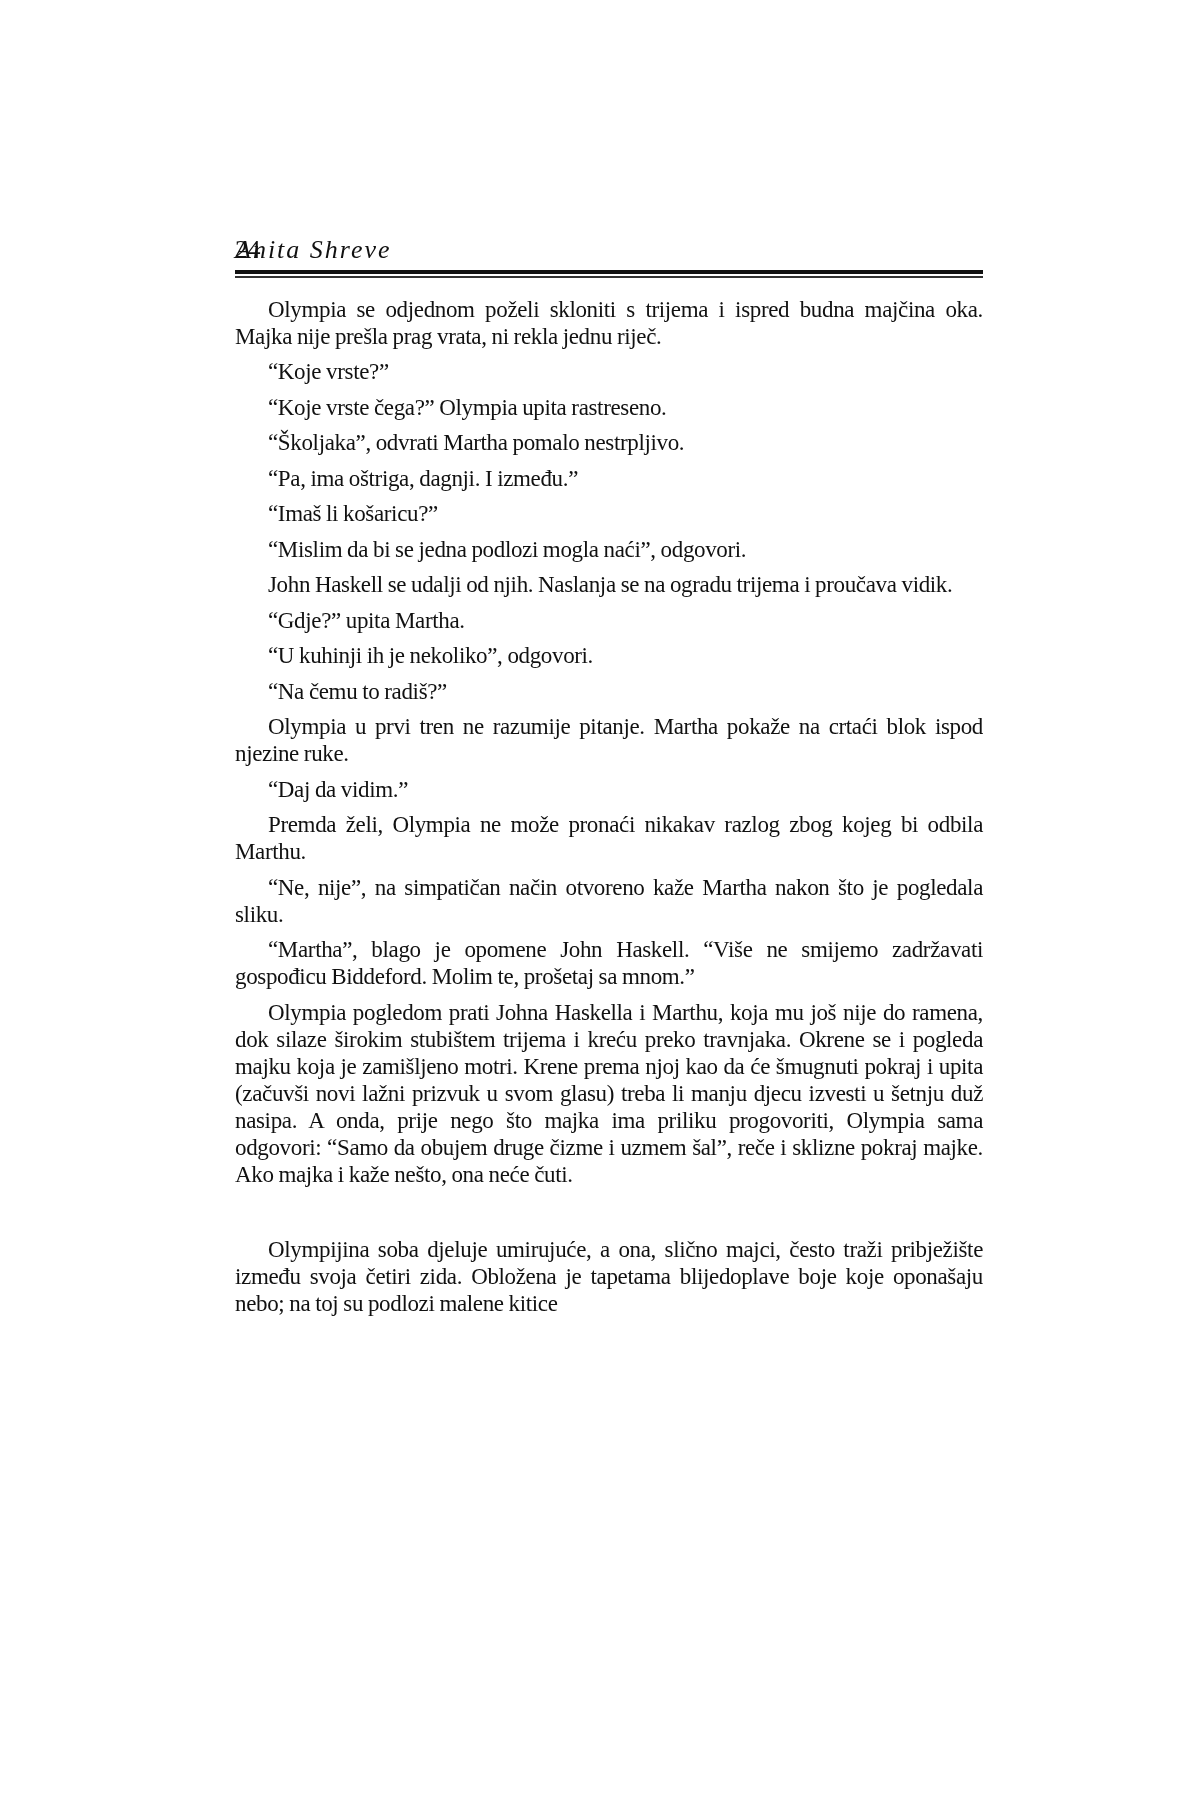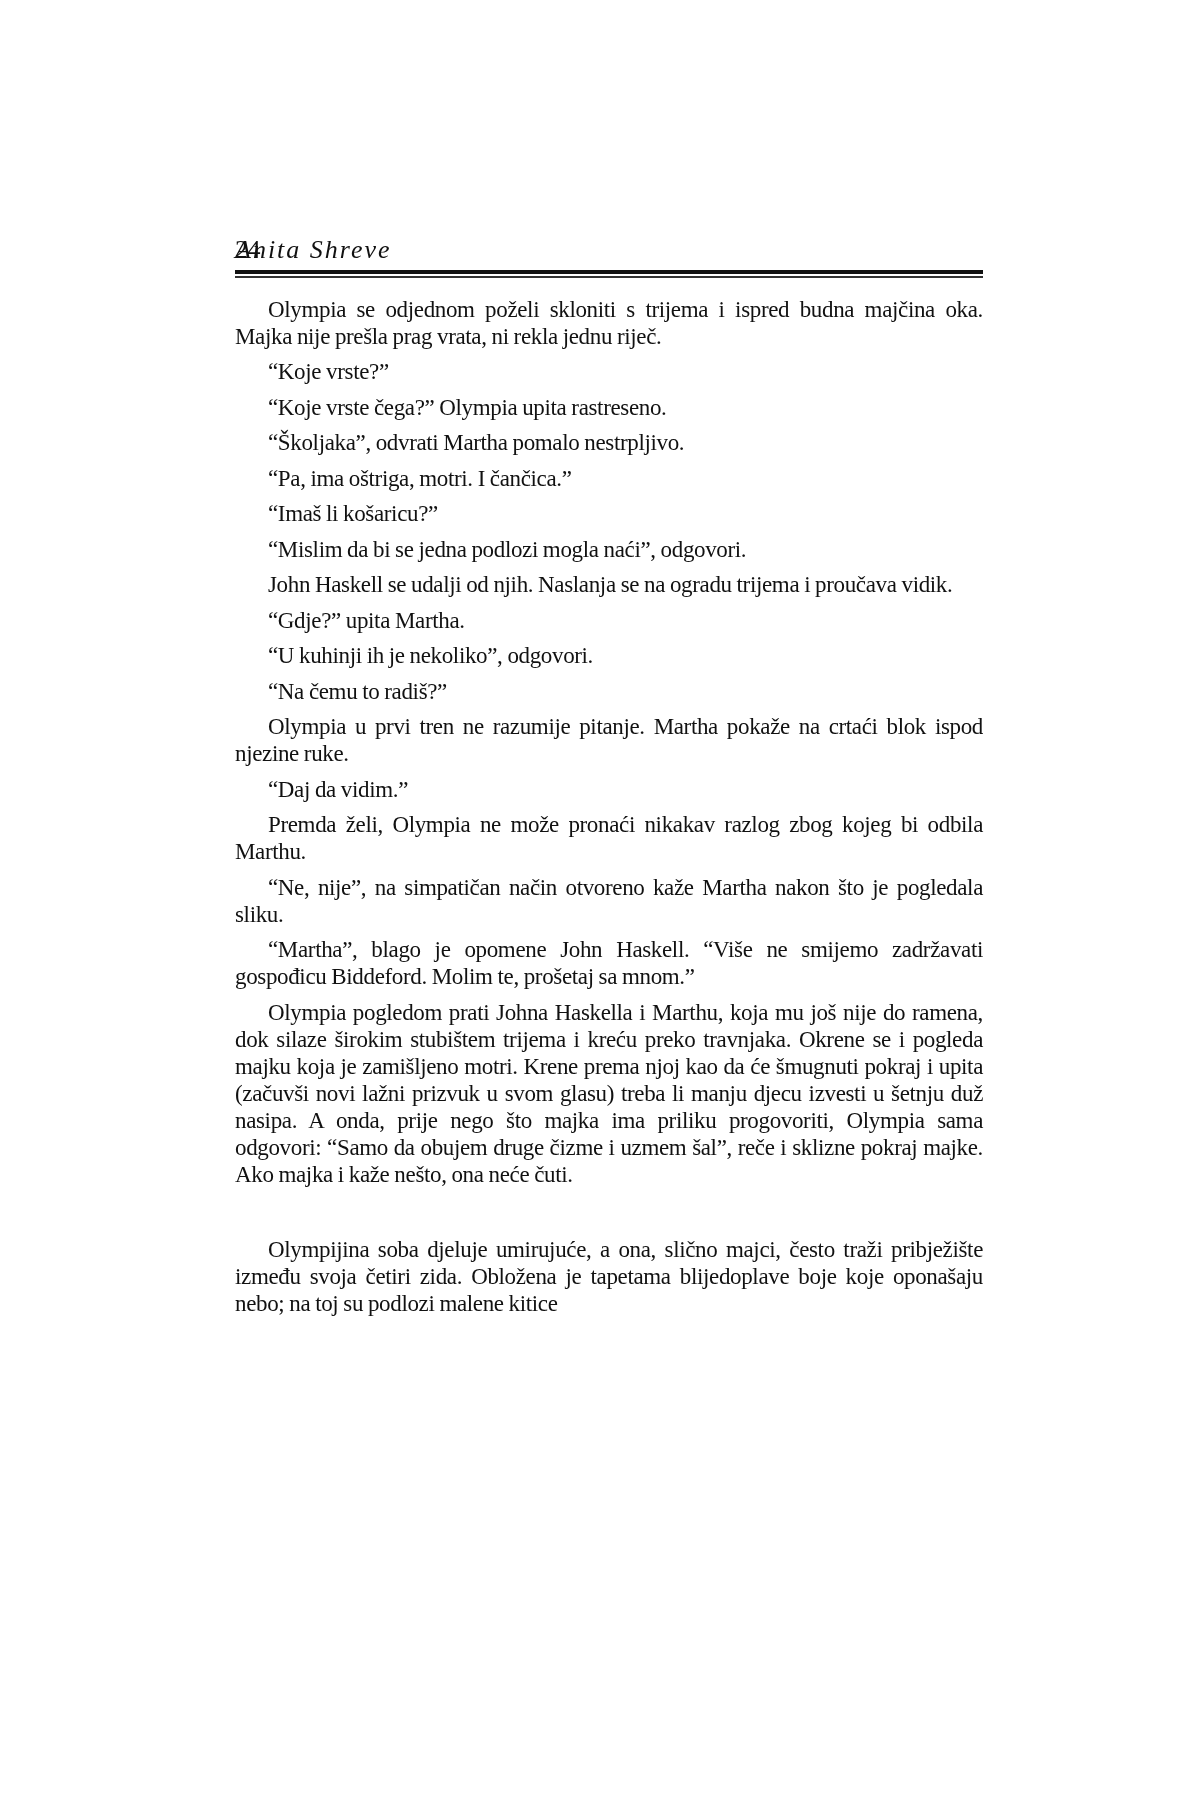--- a/index.html
+++ b/index.html
@@ -79,21 +79,21 @@
     <span class="running-title">Anita Shreve</span>
   </div>
   <div class="rule-thick"></div>
   <div class="rule-thin"></div>
 
   <div class="body-text">
     <p>Olympia se odjednom poželi skloniti s trijema i ispred budna majčina oka. Majka nije prešla prag vrata, ni rekla jednu riječ.</p>
     <p>“Koje vrste?”</p>
     <p>“Koje vrste čega?” Olympia upita rastreseno.</p>
     <p>“Školjaka”, odvrati Martha pomalo nestrpljivo.</p>
-    <p>“Pa, ima oštriga, motri. I čančica.”</p>
+    <p>“Pa, ima oštriga, dagnji. I između.”</p>
     <p>“Imaš li košaricu?”</p>
     <p>“Mislim da bi se jedna podlozi mogla naći”, odgovori.</p>
     <p>John Haskell se udalji od njih. Naslanja se na ogradu trijema i proučava vidik.</p>
     <p>“Gdje?” upita Martha.</p>
     <p>“U kuhinji ih je nekoliko”, odgovori.</p>
     <p>“Na čemu to radiš?”</p>
     <p>Olympia u prvi tren ne razumije pitanje. Martha pokaže na crta­ći blok ispod njezine ruke.</p>
     <p>“Daj da vidim.”</p>
     <p>Premda želi, Olympia ne može pronaći nikakav razlog zbog kojeg bi odbila Marthu.</p>
     <p>“Ne, nije”, na simpatičan način otvoreno kaže Martha nakon što je pogledala sliku.</p>

